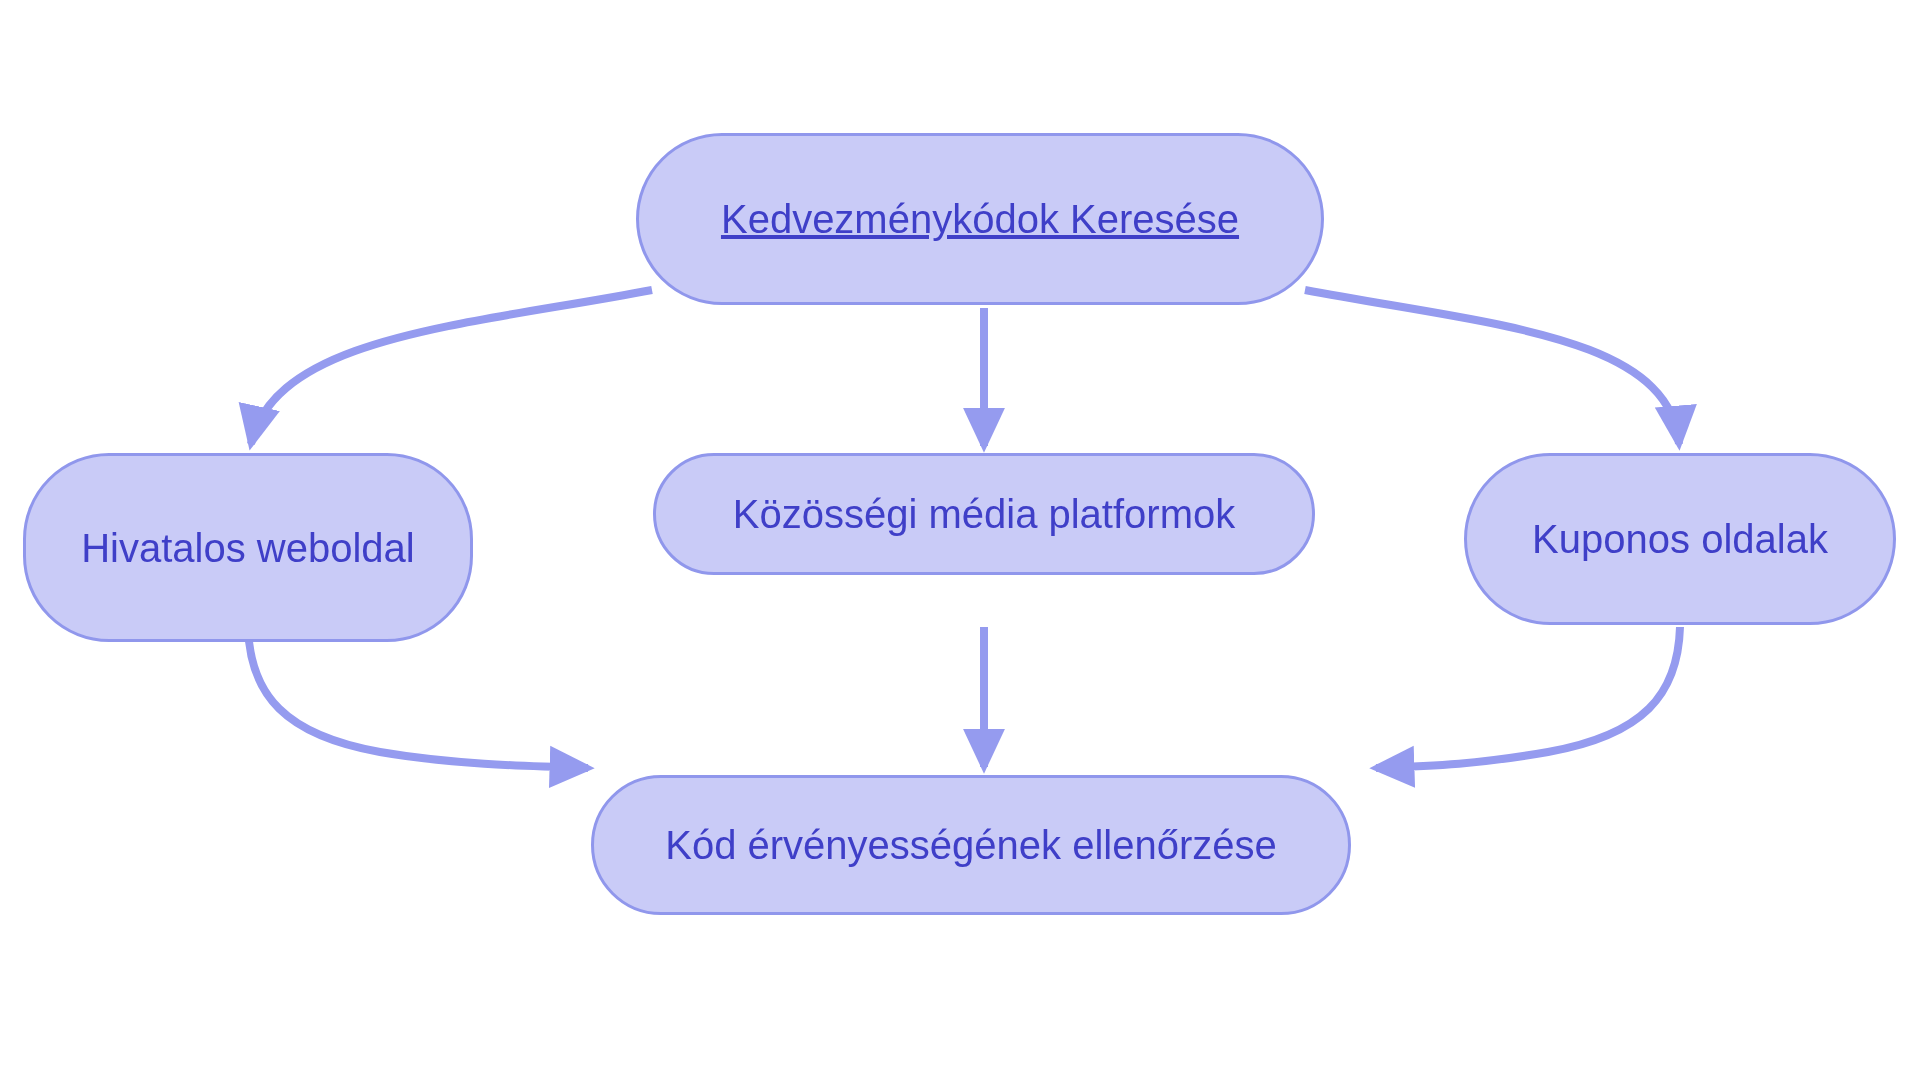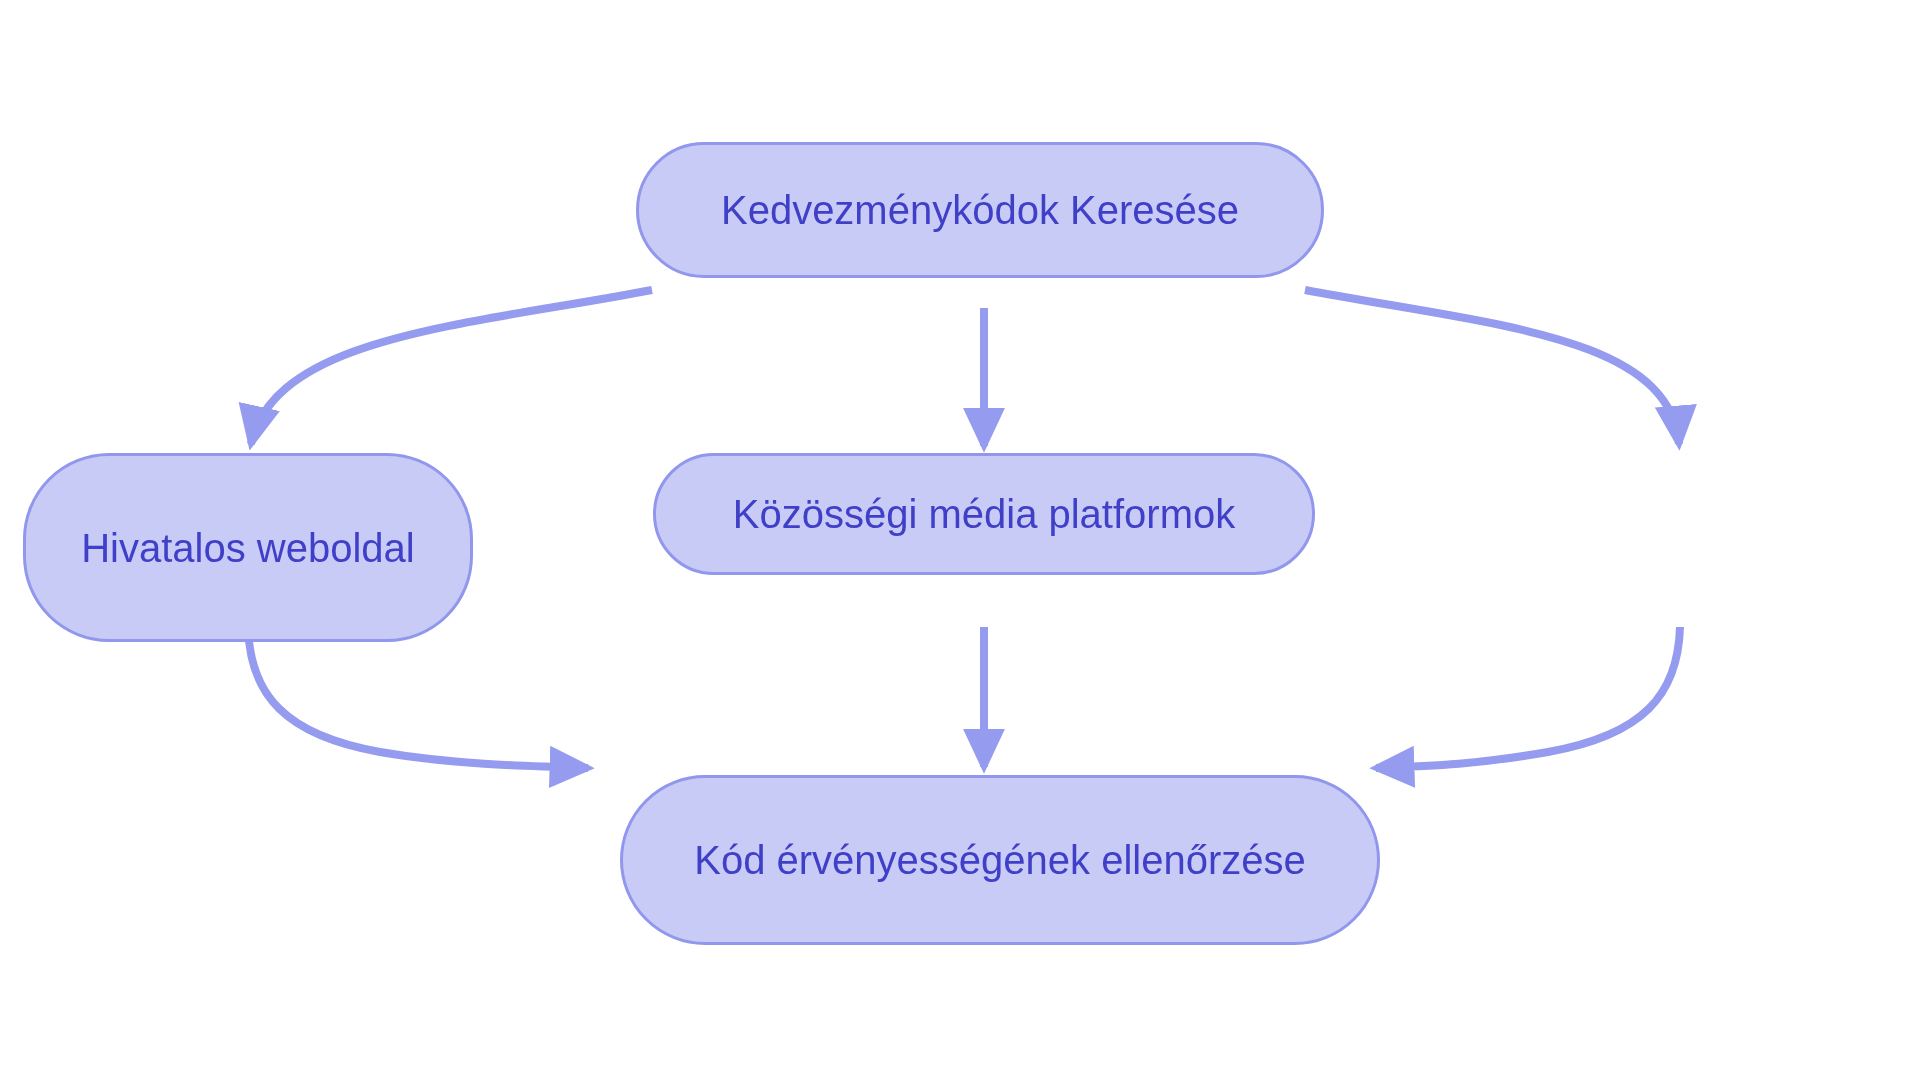--- a/index.html
+++ b/index.html
@@ -31,25 +31,25 @@
     border-radius: 86px;
     display: flex;
     align-items: center;
     justify-content: center;
     text-align: center;
     font-size: 40px;
     line-height: 1.1;
     color: #3f3fc8;
     white-space: nowrap;
   }
-  #node-search  { left: 636px;  top: 142px; width: 688px; height: 136px; }
+  #node-search  { left: 636px;  top: 133px; width: 688px; height: 172px; text-decoration: underline; }
   #node-official{ left: 23px;   top: 453px; width: 450px; height: 189px; }
   #node-social  { left: 653px;  top: 453px; width: 662px; height: 122px; }
   #node-coupon  { left: 1464px; top: 453px; width: 432px; height: 172px; }
-  #node-verify  { left: 620px;  top: 775px; width: 760px; height: 170px; }
+  #node-verify  { left: 591px;  top: 775px; width: 760px; height: 140px; }
   .edge {
     fill: none;
     stroke: #959bef;
     stroke-width: 8;
     stroke-linecap: butt;
   }
 </style>
 </head>
 <body>
 
@@ -80,18 +80,21 @@
   </div>
 
   <div class="node" id="node-official">
     <span>Hivatalos weboldal</span>
   </div>
 
   <div class="node" id="node-social">
     <span>Közösségi média platformok</span>
   </div>
 
+  <div class="node" id="node-coupon">
+    <span>Kuponos oldalak</span>
+  </div>
 
   <div class="node" id="node-verify">
     <span>Kód érvényességének ellenőrzése</span>
   </div>
 
 </div>
 
 </body></html>

